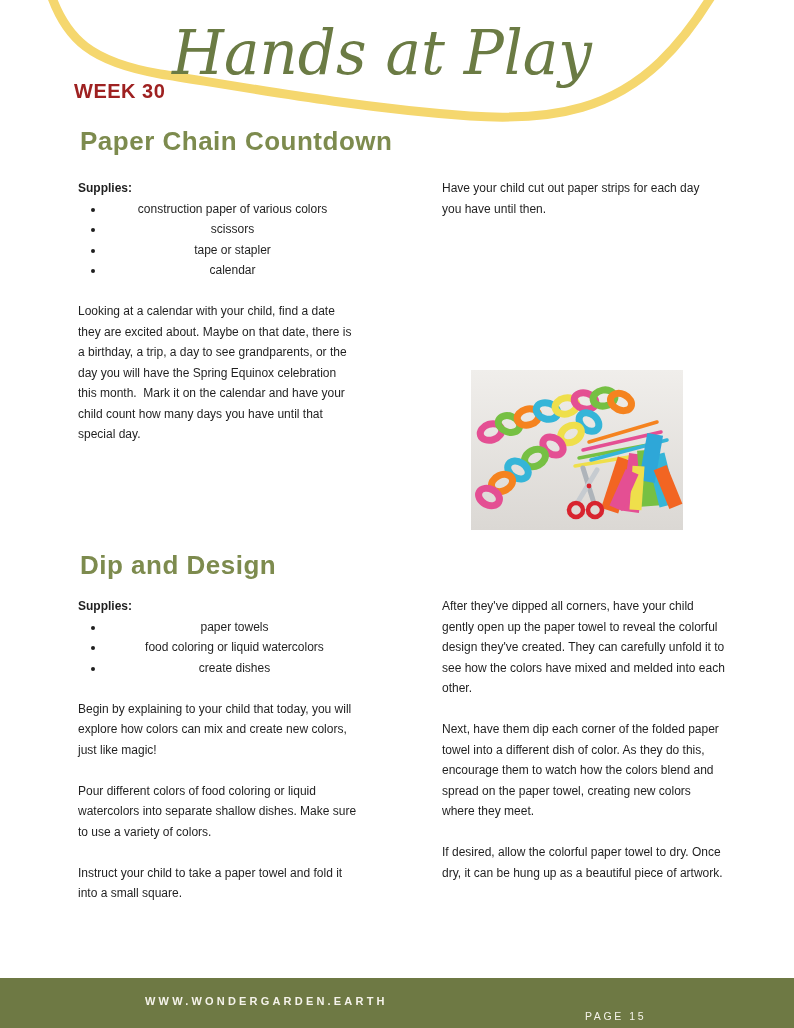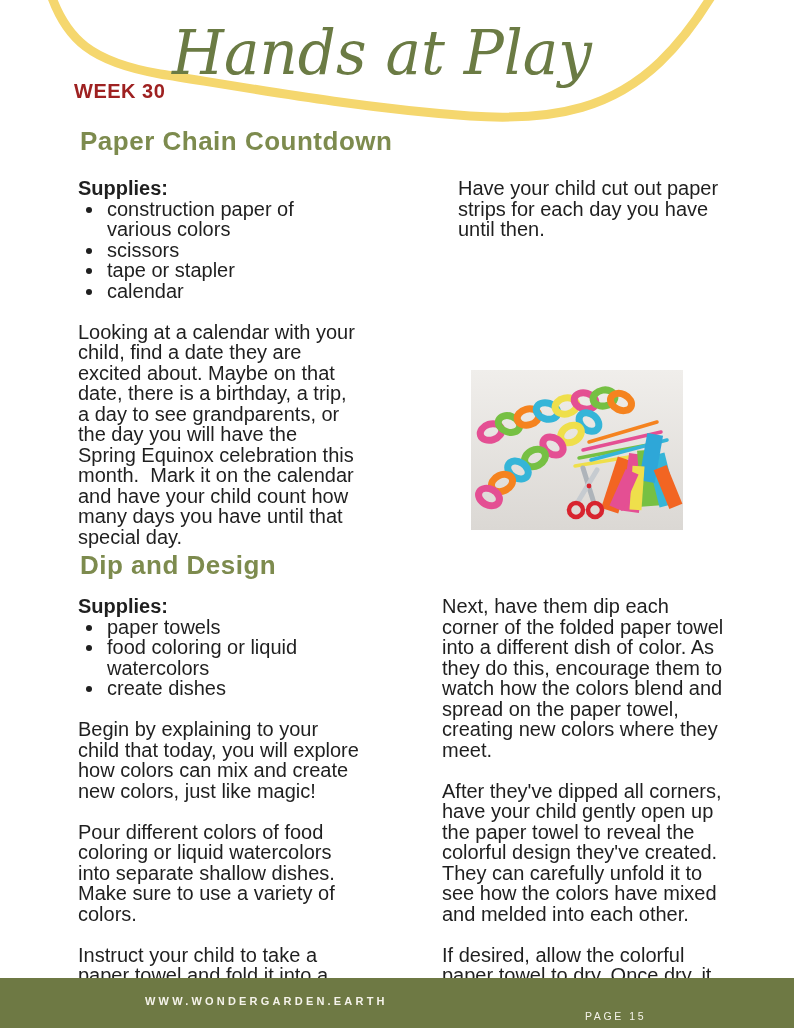--- a/index.html
+++ b/index.html
@@ -26,29 +26,29 @@
   .sec-title{
     position:absolute;margin:0;
     font-size:26px;font-weight:bold;color:#7d8b4e;
     letter-spacing:0.5px;
     text-align:right;
   }
   .sec1-title{left:80px;top:126px;}
   .sec2-title{left:80px;top:550px;}
   .col{
     position:absolute;
-    font-size:20px;line-height:20.5px;
+    font-size:12px;line-height:20.5px;
   }
   .col p{margin:0 0 20.5px 0;white-space:pre-wrap;}
   .s1-left{left:78px;top:178px;width:280px;}
-  .s1-right{left:442px;top:178px;width:280px;margin-left:16px;}
+  .s1-right{left:442px;top:178px;width:280px;}
   .s2-left{left:78px;top:596px;width:284px;}
   .s2-right{left:442px;top:596px;width:284px;}
   .supplies-label{font-weight:bold;}
-  .col ul{margin:0 0 20.5px 0;padding-left:27px;}
+  .col ul{margin:0 0 20.5px 0;padding-left:27px;text-align:center;}
   .col li{padding-left:2px;}
   .photo{
     position:absolute;left:471px;top:370px;width:212px;height:160px;
   }
   .footer{
     position:absolute;left:0;top:978px;width:794px;height:64px;
     background:#6e7944;
   }
   .footer-site{
     position:absolute;left:145px;top:17px;
@@ -159,22 +159,22 @@
       <li>paper towels</li>
       <li>food coloring or liquid watercolors</li>
       <li>create dishes</li>
     </ul>
     <p>Begin by explaining to your child that today, you will explore how colors can mix and create new colors, just like magic!</p>
     <p>Pour different colors of food coloring or liquid watercolors into separate shallow dishes. Make sure to use a variety of colors.</p>
     <p>Instruct your child to take a paper towel and fold it into a small square.</p>
   </div>
 
   <div class="col s2-right">
+    <p>After they've dipped all corners, have your child gently open up the paper towel to reveal the colorful design they've created. They can carefully unfold it to see how the colors have mixed and melded into each other.</p>
     <p>Next, have them dip each corner of the folded paper towel into a different dish of color. As they do this, encourage them to watch how the colors blend and spread on the paper towel, creating new colors where they meet.</p>
-    <p>After they've dipped all corners, have your child gently open up the paper towel to reveal the colorful design they've created. They can carefully unfold it to see how the colors have mixed and melded into each other.</p>
     <p>If desired, allow the colorful paper towel to dry. Once dry, it can be hung up as a beautiful piece of artwork.</p>
   </div>
 
   <div class="footer">
     <div class="footer-site">WWW.WONDERGARDEN.EARTH</div>
     <div class="footer-page">PAGE 15</div>
   </div>
 
 </div>
 

